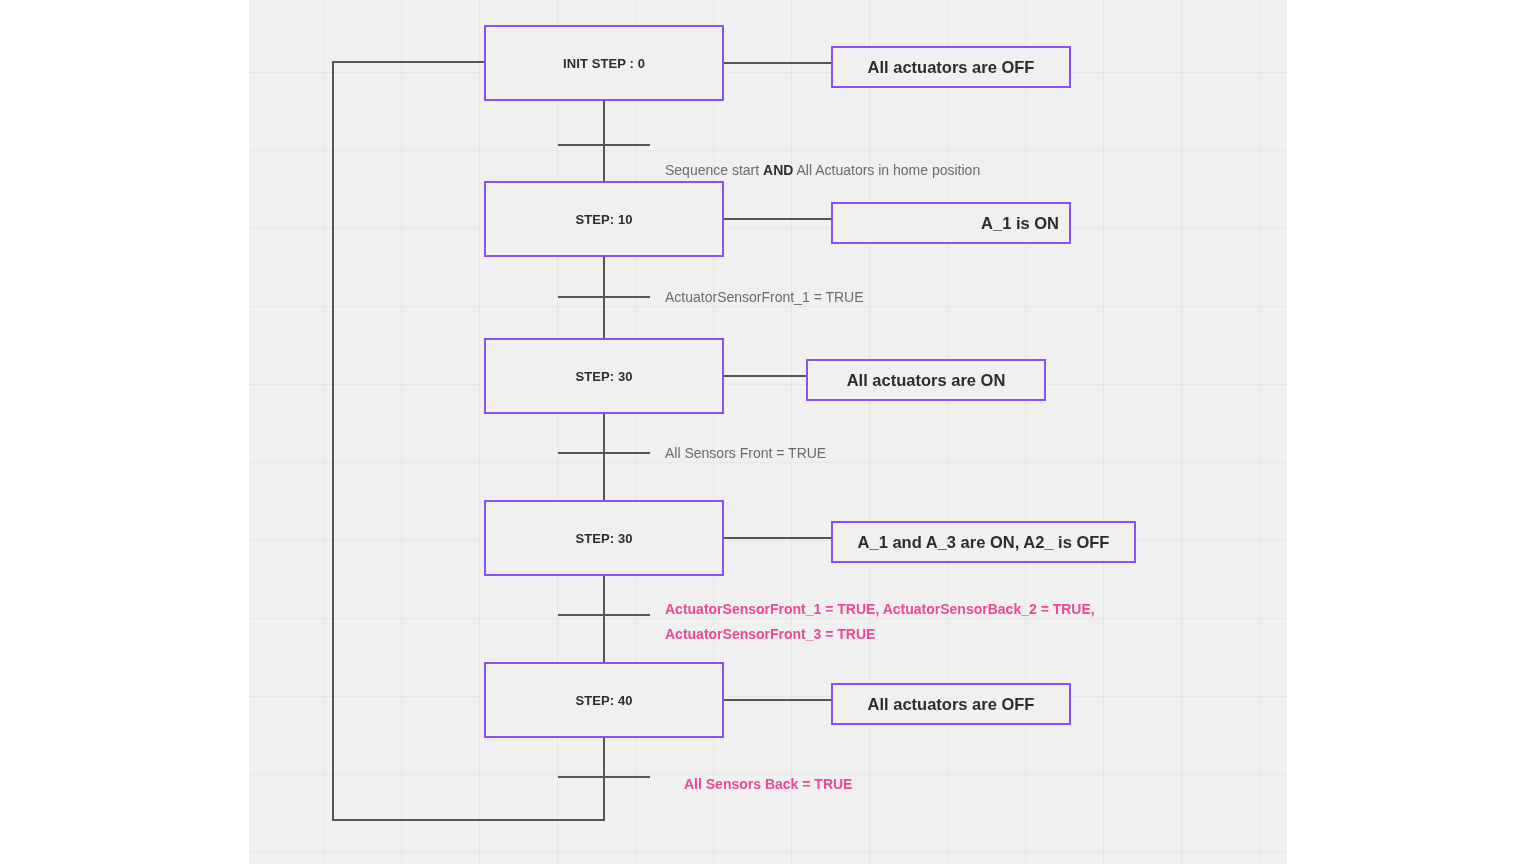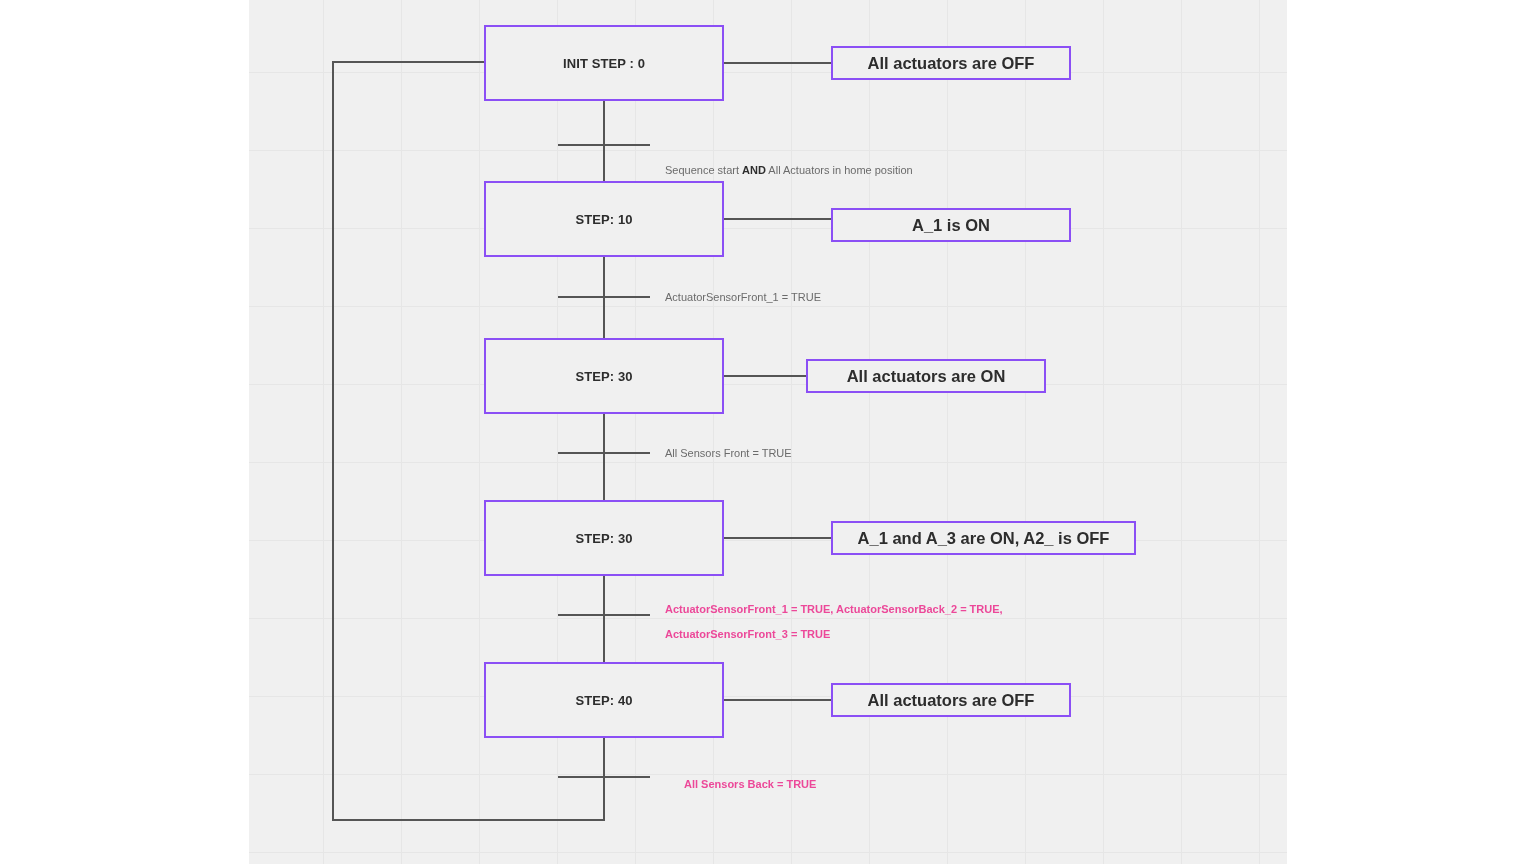--- a/index.html
+++ b/index.html
@@ -66,34 +66,34 @@
 
   
   .action-box {
     position: absolute;
     box-sizing: border-box;
     border: 2.5px solid #8b4ff5;
     background: #f0f0f0;
     display: flex;
     align-items: center;
     justify-content: center;
-    height: 34px;
+    height: 42px;
     padding: 0 10px;
   }
   .action-box .action-label {
     font-size: 16.5px;
     font-weight: bold;
     color: #2d2d2d;
     white-space: nowrap;
   }
 
   
   .cond-label {
     position: absolute;
-    font-size: 11px;
+    font-size: 14px;
     line-height: 25px;
     white-space: pre-line;
   }
   .cond-label.grey {
     color: #6b6b6b;
     font-weight: normal;
   }
   .cond-label.dark {
     color: #ec4899;
     font-weight: bold;
@@ -156,21 +156,21 @@
   </div>
 
   <div class="step-box" style="left:484px; top:662px;">
     <span class="step-label">STEP: 40</span>
   </div>
 
   <div class="action-box" style="left:831px; top:46px; width:240px;">
     <span class="action-label">All actuators are OFF</span>
   </div>
 
-  <div class="action-box" style="left:831px; top:208px; width:240px;">
+  <div class="action-box" style="left:831px; top:202px; width:240px;justify-content:flex-end;">
     <span class="action-label">A_1 is ON</span>
   </div>
 
   <div class="action-box" style="left:806px; top:359px; width:240px;">
     <span class="action-label">All actuators are ON</span>
   </div>
 
   <div class="action-box" style="left:831px; top:521px; width:305px;">
     <span class="action-label">A_1 and A_3 are ON, A2_ is OFF</span>
   </div>

